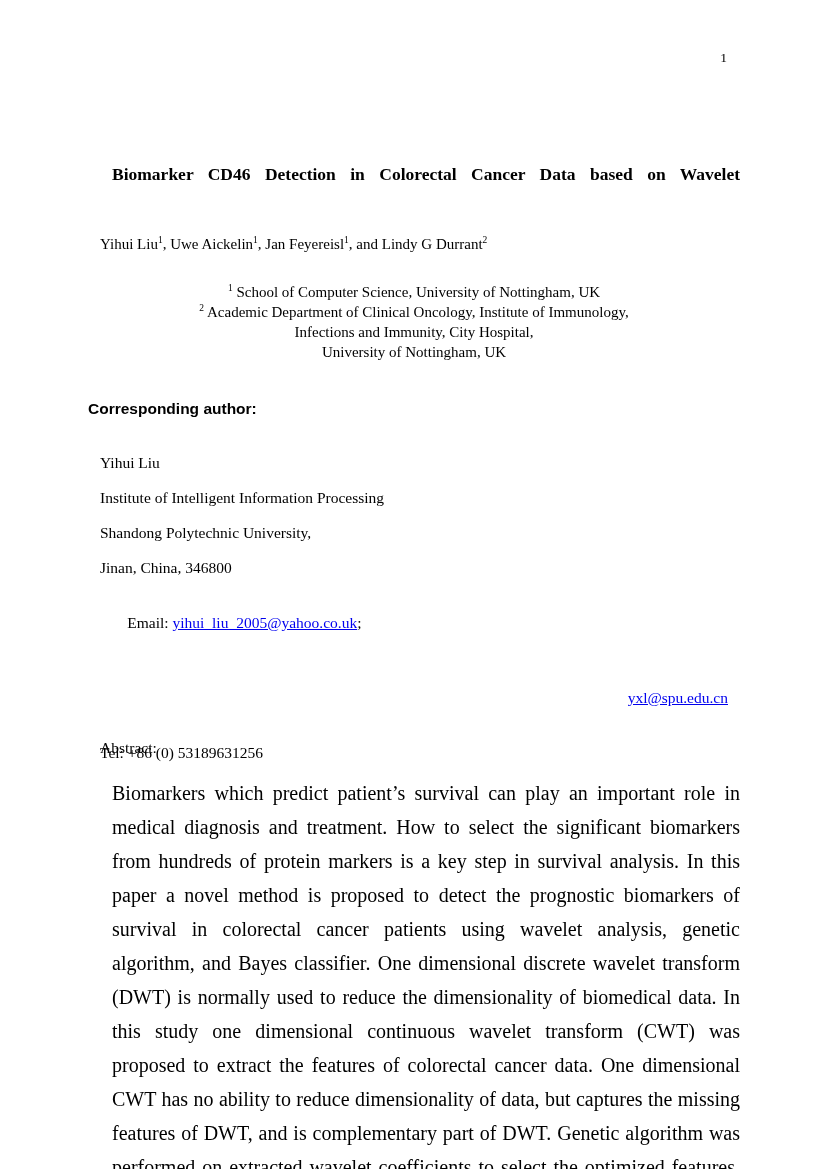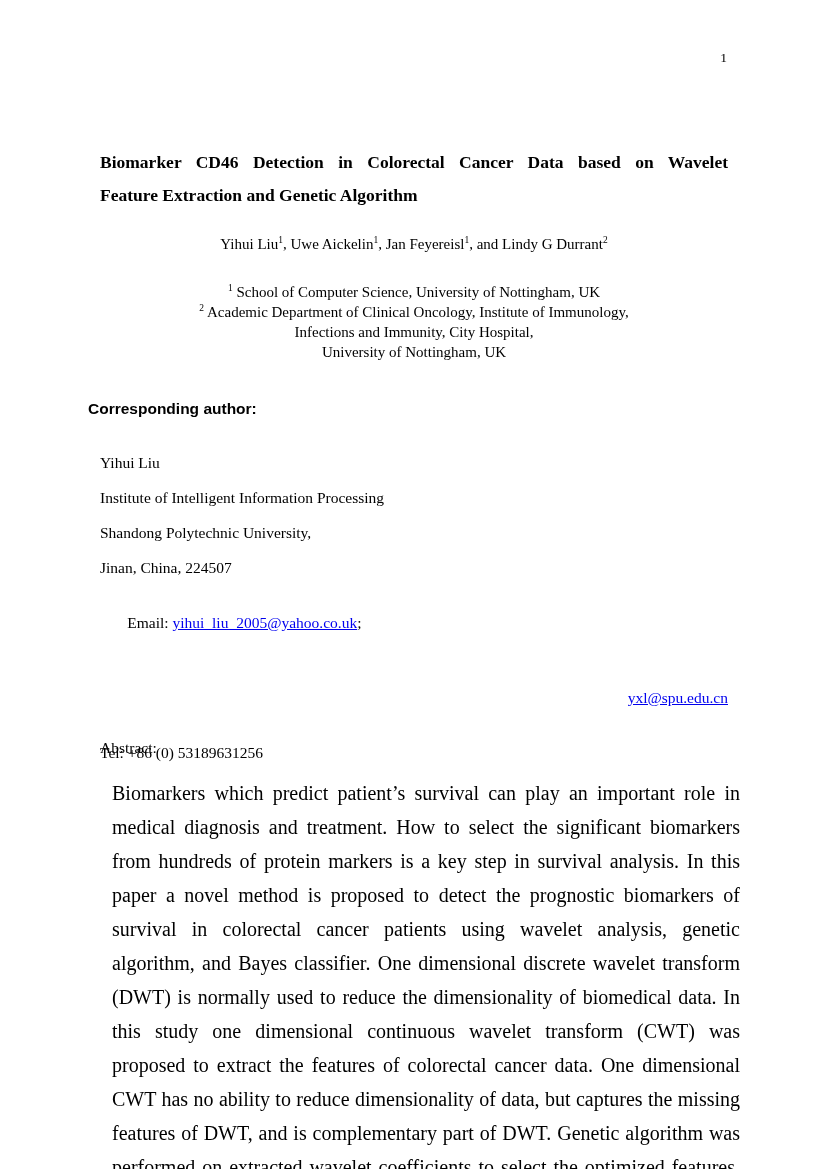--- a/index.html
+++ b/index.html
@@ -23,39 +23,39 @@
     left: 100px;
     width: 627px;
     text-align: right;
     font-size: 13.5px;
   }
   .title {
     position: absolute;
     top: 146px;
     left: 100px;
     width: 628px;
-    margin: 0;
+    margin: 12px;
     font-size: 17.5px;
     font-weight: bold;
     color: #000000;
   }
   .title-line {
     display: block;
     line-height: 33px;
   }
   .justify-line {
     text-align: justify;
     text-align-last: justify;
   }
   .authors {
     position: absolute;
     top: 233px;
     left: 100px;
     width: 628px;
-    text-align: center;
+    text-align: left;
     font-size: 15px;
     line-height: 22px;
   }
   sup {
     font-size: 9.5px;
     vertical-align: super;
     line-height: 0;
   }
   .affiliations {
     position: absolute;
@@ -110,41 +110,40 @@
 </style>
 </head>
 <body>
 
 <div class="page">
 
   <div class="page-number">1</div>
 
   <h1 class="title">
     <span class="title-line justify-line">Biomarker CD46 Detection in Colorectal Cancer Data based on Wavelet</span>
-    <span class="title-line">Feature Extraction and Genetic Algorithm</span>
   </h1>
 
   <div class="authors">
     <span>Yihui Liu</span><sup>1</sup><span>, </span><span>Uwe Aickelin</span><sup>1</sup><span>, </span><span>Jan Feyereisl</span><sup>1</sup><span>, and </span><span>Lindy G Durrant</span><sup>2</sup>
   </div>
 
   <div class="affiliations">
     <div class="affil-line"><sup>1</sup><span> School of Computer Science, University of Nottingham, UK</span></div>
     <div class="affil-line"><sup>2</sup><span> Academic Department of Clinical Oncology, Institute of Immunology,</span></div>
     <div class="affil-line"><span>Infections and Immunity, City Hospital,</span></div>
     <div class="affil-line"><span>University of Nottingham, UK</span></div>
   </div>
 
   <div class="corr-heading">Corresponding author:</div>
 
   <div class="corr-block">
     <div class="corr-line">Yihui Liu</div>
     <div class="corr-line">Institute of Intelligent Information Processing</div>
     <div class="corr-line">Shandong Polytechnic University,</div>
-    <div class="corr-line">Jinan, China, 224507</div>
+    <div class="corr-line">Jinan, China, 346800</div>
     <div class="corr-line email-line">
       <span>Email: </span><a class="link" href="#" style="color: rgb(0, 0, 238);">yihui_liu_2005@yahoo.co.uk</a><span>;</span>
     </div>
     <div class="corr-line email-line2">
       <a class="link" href="#" style="color: rgb(0, 0, 238);">yxl@spu.edu.cn</a>
     </div>
     <div class="corr-line">Tel: +86 (0) 53189631256</div>
   </div>
 
   <div class="abstract-heading">Abstract:</div>

